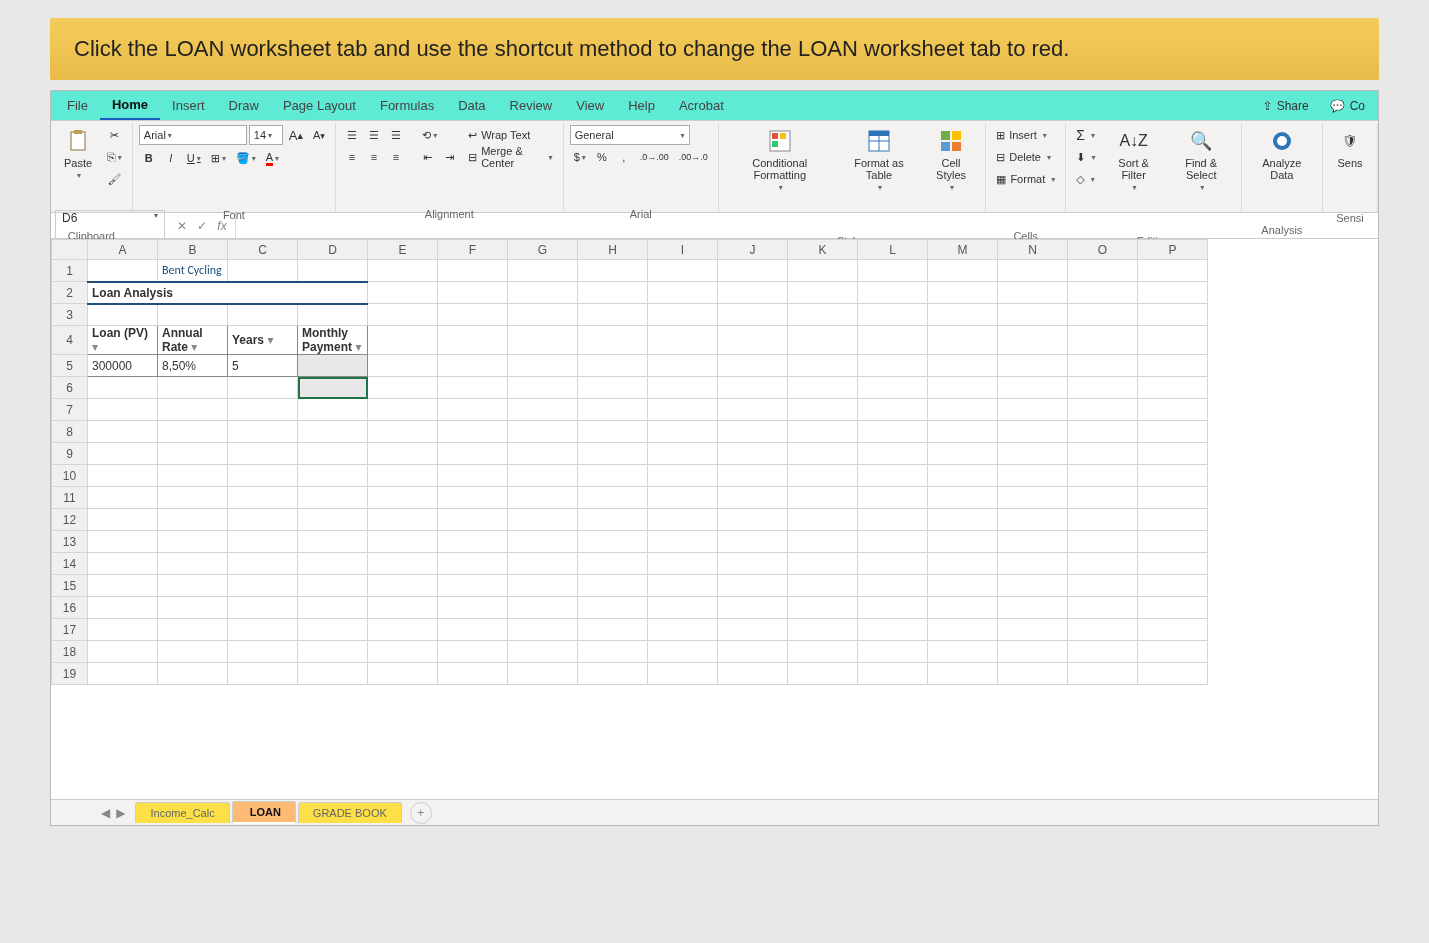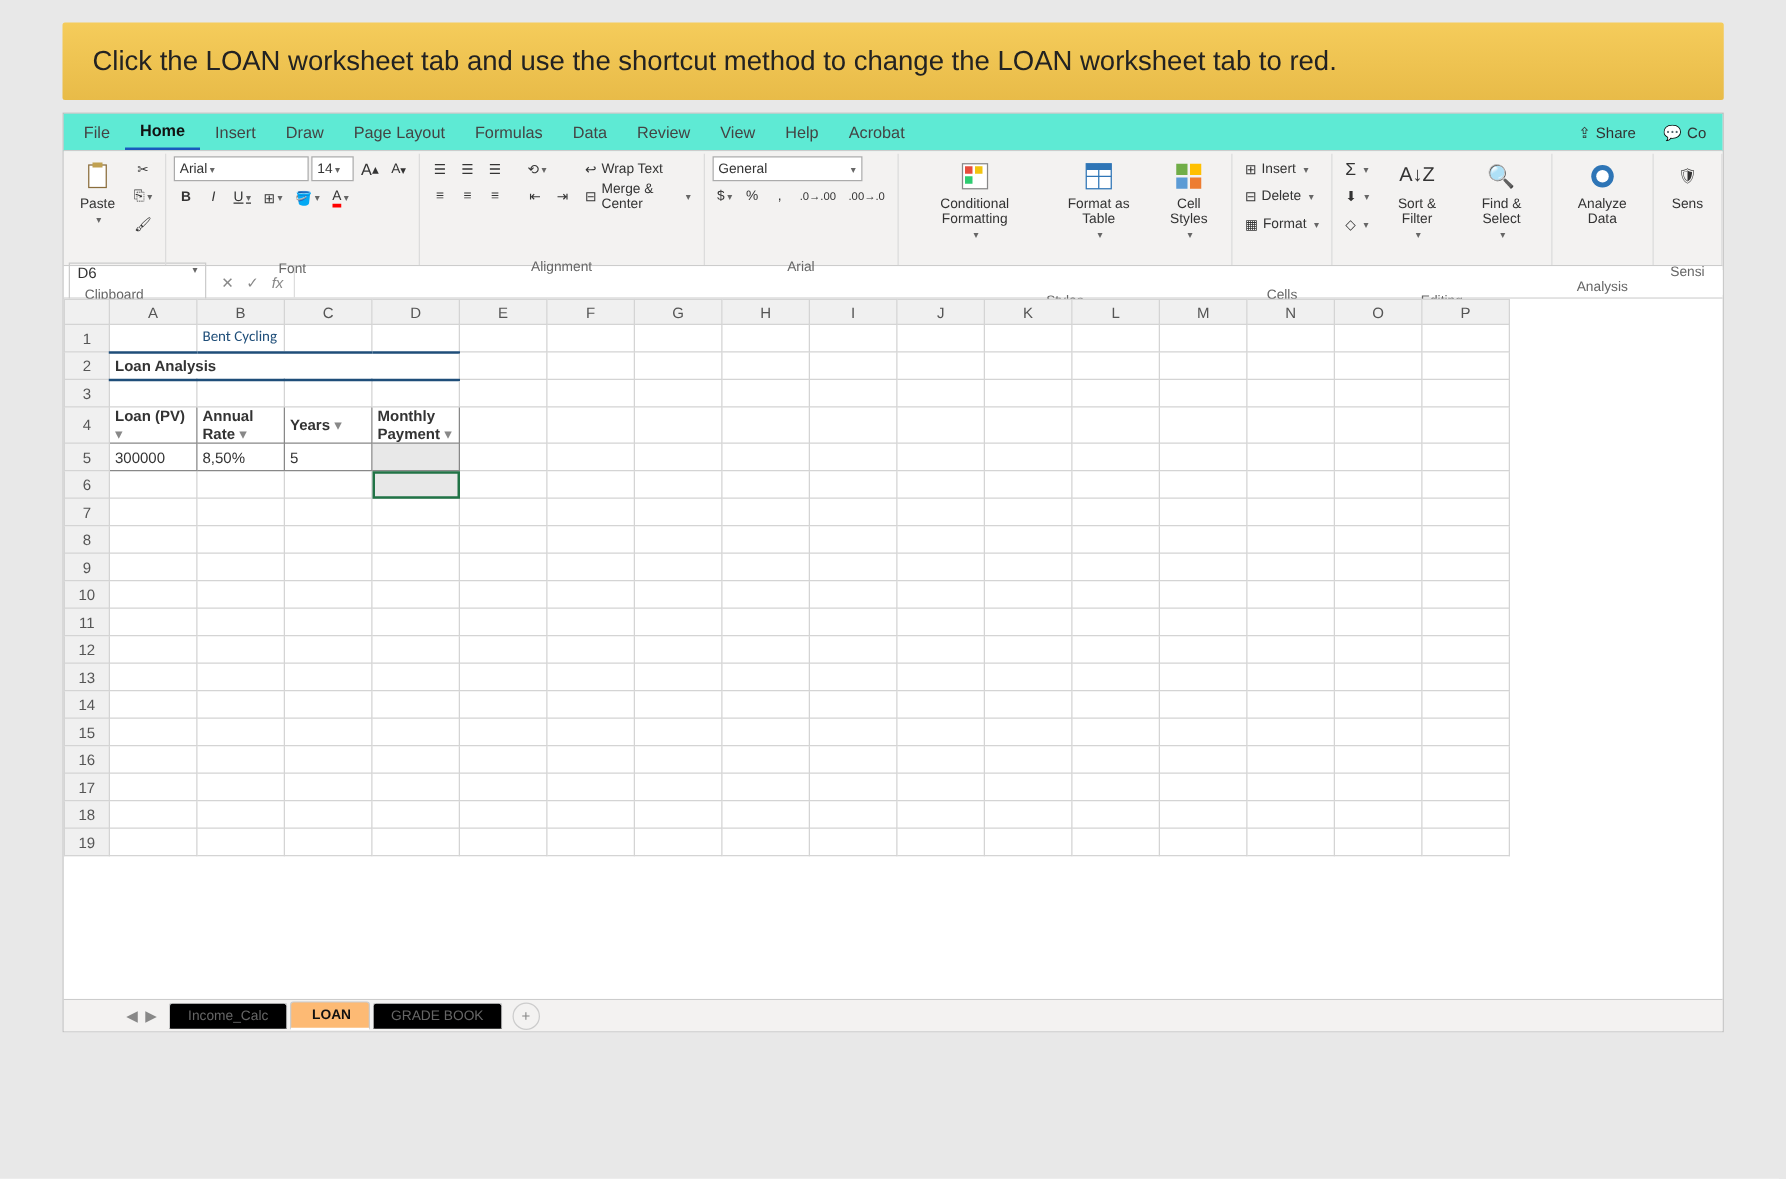--- a/index.html
+++ b/index.html
@@ -73,21 +73,21 @@
   .hdr-row td { font-weight:bold; background:#fff; border-top:1px solid #999 !important;}
   .bordered { border:1px solid #888 !important;}
   .right{text-align:left}
   .sel-range { background:#e8e8e8; }
   .active-border{ outline:2px solid #217346; outline-offset:-2px; }
   .title-underline{ border-bottom:2px solid #1f4e79 !important;}
   
   
   .sheet-tab-bar { display:flex; align-items:center; height:26px; background:#f3f2f1; border-top:1px solid #ccc; padding-left:40px;}
   .nav-arrows{ display:flex; gap:6px; padding:0 10px; color:#888;}
-  .sheet-tab { padding:4px 14px; border:1px solid #ccc; border-bottom:none; background:#000000; margin-right:2px; font-size:11px; color:#666; border-radius:3px 3px 0 0;}
+  .sheet-tab { padding:4px 14px; border:1px solid #ccc; border-bottom:none; background:#fde047; margin-right:2px; font-size:11px; color:#666; border-radius:3px 3px 0 0;}
   .sheet-tab.active { background:#fdba74; color:#111; font-weight:600; border-bottom:2px solid #fff;padding-left:17px;}
   .new-sheet{ width:22px; height:22px; border:1px solid #ccc; border-radius:50%; display:flex; align-items:center;justify-content:center; margin-left:6px; color:#888;}
   .ico-svg-lg{width:24px;height:24px;}
 </style>
 </head>
 <body>
 
 <div class="instruction-banner">Click the LOAN worksheet tab and use the shortcut method to change the LOAN worksheet tab to red.</div>
 
 <div class="excel-window">

